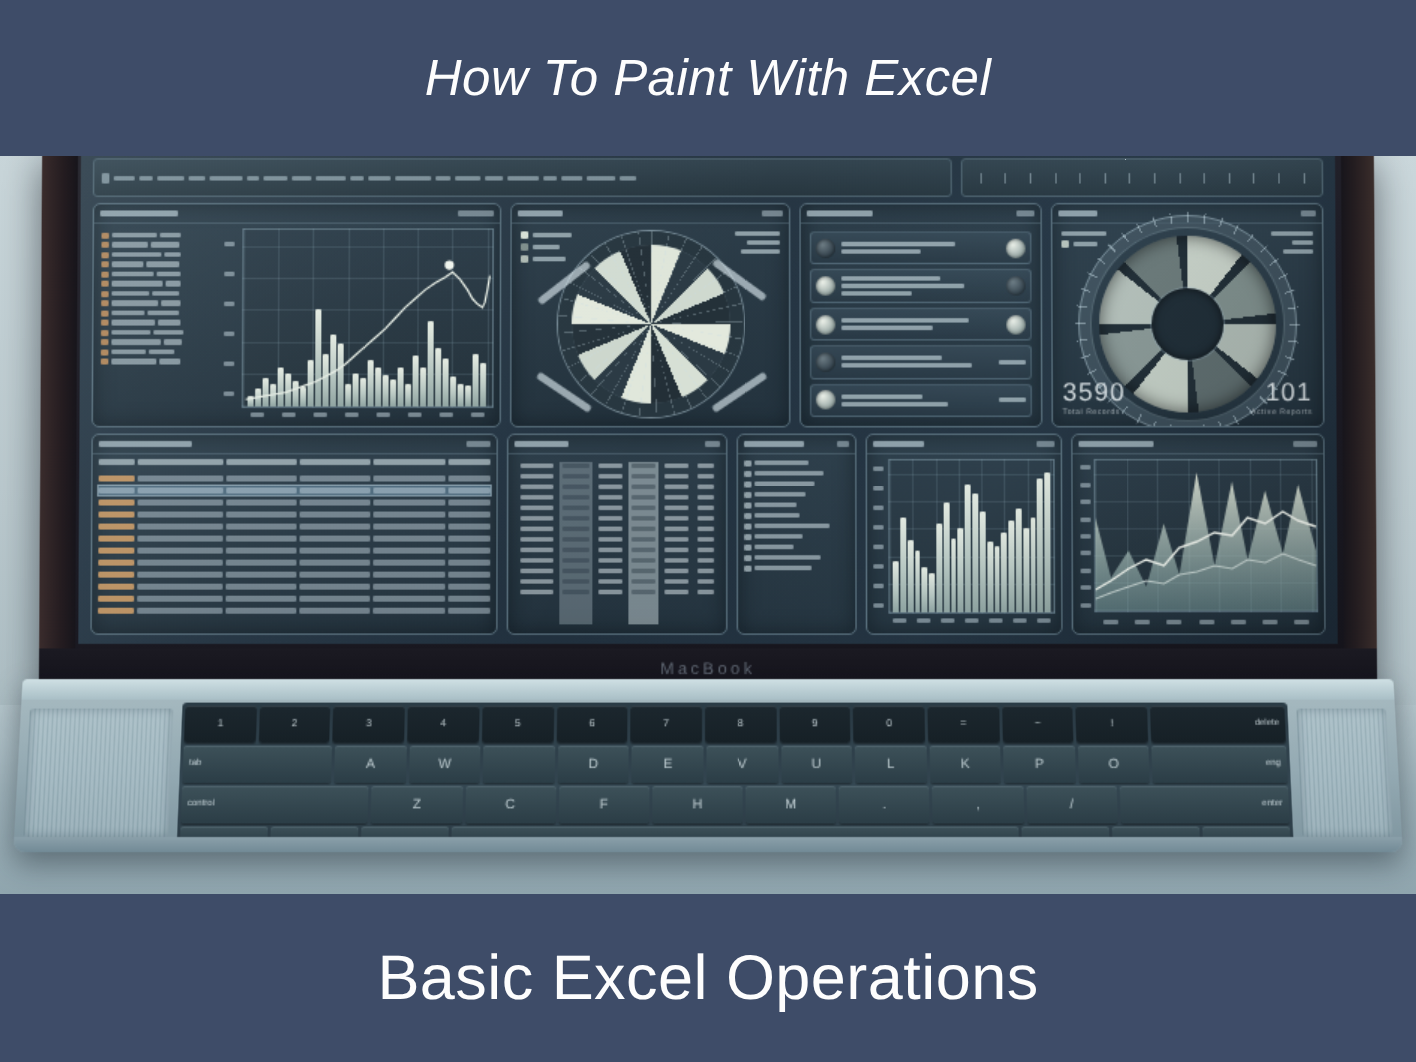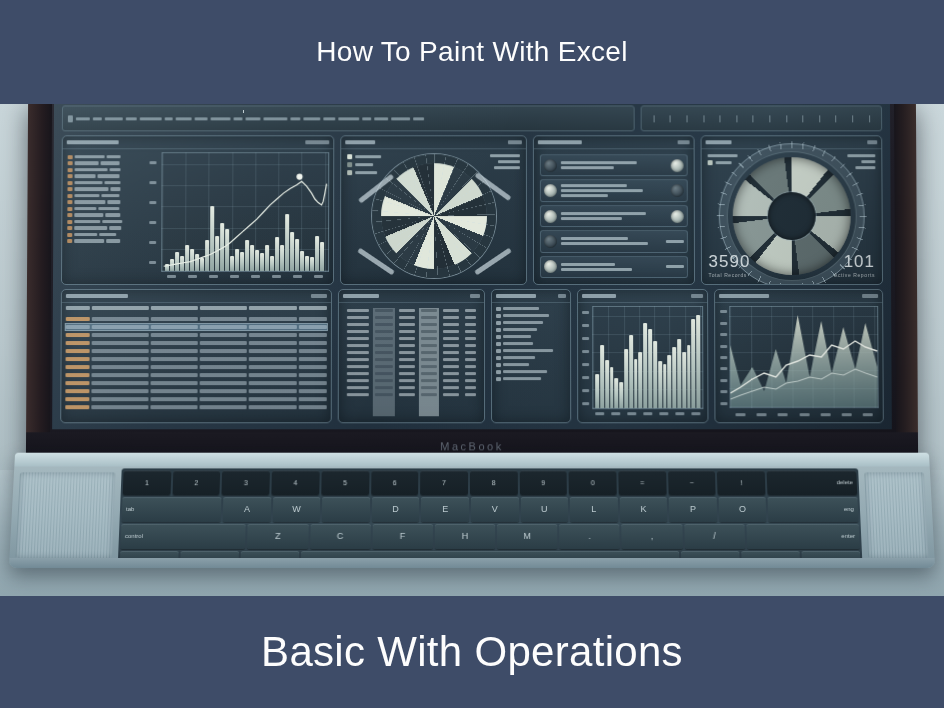--- a/index.html
+++ b/index.html
@@ -22,21 +22,21 @@
   #banner-top { top: 0; height: 104px; }
   #banner-bottom { top: 596px; height: 112px; }
   .banner-title {
     color: #fdfdfd;
     font-family: "Liberation Sans", sans-serif;
     font-weight: 400;
     letter-spacing: .3px;
     text-align: center;
     white-space: nowrap;
   }
-  #title-top { font-size: 28px; }
+  #title-top { font-size: 34px; font-style: italic; }
   #title-bottom { font-size: 42px; }
 
   
   #photo {
     position: absolute; left: 0; top: 100px; width: 944px; height: 500px;
     overflow: hidden;
     background:
       radial-gradient(120% 90% at 20% 30%, #cfdadd 0%, #bac8cd 45%, #9fb2b9 100%);
   }
   
@@ -1120,16 +1120,16 @@
           <div class="key"></div>
           <div class="key"></div>
           <div class="key"></div>
         </div>
       </div>
       <div id="base-front-edge"></div>
     </div>
   </div>
 
   <div class="banner" id="banner-bottom">
-    <div class="banner-title" id="title-bottom">Basic With Operations</div>
+    <div class="banner-title" id="title-bottom">Basic Excel Operations</div>
   </div>
 
 </div>
 
 </body></html>

